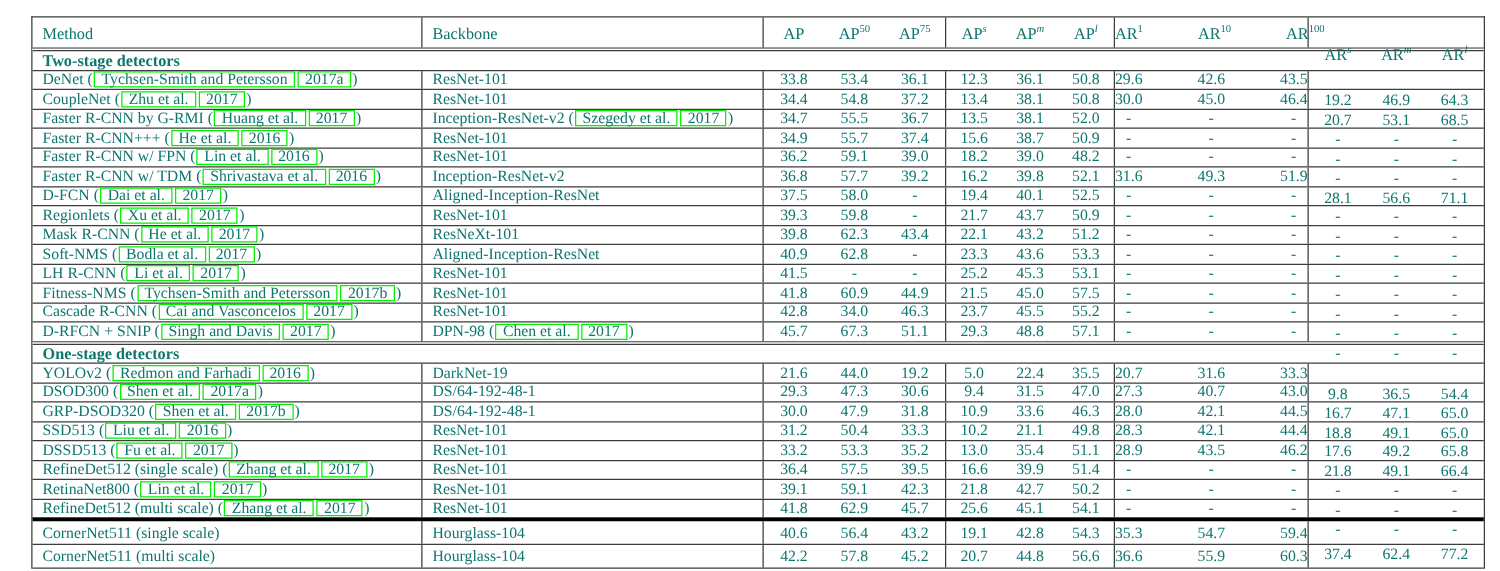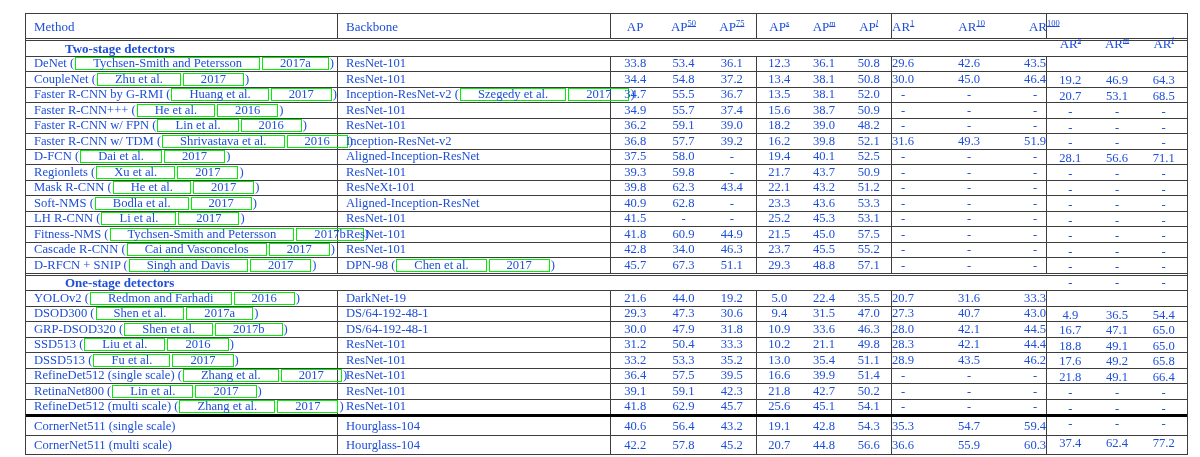--- a/index.html
+++ b/index.html
@@ -3,21 +3,21 @@
 <meta charset="utf-8">
 <style>
   * { box-sizing: border-box; margin: 0; padding: 0; }
   html,body { background: #ffffff; }
   .page {
     position: relative;
     width: 1200px;
     height: 457px;
     background: #ffffff;
     font-family: "Liberation Serif", "DejaVu Serif", serif;
-    color: #1d4ed8;
+    color: #0f766e;
     overflow: hidden;
   }
   .dtable {
     position: absolute;
     left: 25px;
     top: 13px;
     width: 1163px;
     border-top: 1px solid var(--rule, #3d3d3d);
     border-left: 1px solid var(--rule, #3d3d3d);
     border-right: 1px solid var(--rule, #3d3d3d);
@@ -37,33 +37,33 @@
   .cell { height: 100%; display: flex; align-items: center; }
   .c-method  { width: 312px; border-right: 1px solid var(--rule, #3d3d3d); padding-left: 8px; }
   .c-backbone{ width: 273px; border-right: 1px solid var(--rule, #3d3d3d); padding-left: 8px; }
   .grp { display: flex; height: 100%; border-right: 1px solid var(--rule, #3d3d3d); }
   .gw0 { width: 146px; }
   .gw1 { width: 135px; }
   .gw2 { width: 155px; gap: 44px; }
   .gw3 { flex: 1; border-right: none; margin-top: 34px; }
   .num { flex: 1; display: flex; align-items: center; justify-content: center; }
   .txt { white-space: nowrap; }
-  .sec { font-weight: bold; padding-left: 8px; font-size: 13px; margin-left: 31px; }
+  .sec { font-weight: bold; padding-left: 8px; font-size: 13px; }
   .secrow { }
   .dbl { height: 2px; border-bottom: 1px solid var(--rule, #3d3d3d); background: #ffffff; }
   .thick { height: 3px; margin-top: -1px; background: #000000; }
   .cite {
     display: inline-block;
     border: 1.5px solid var(--cite, #00f000);
-    padding: 0 17px;
+    padding: 0 5px;
     margin: 4px 1px;
     line-height: 11px;
     white-space: nowrap;
   }
-  sup { font-size: 8.5px; line-height: 0; vertical-align: super; text-decoration: underline; }
+  sup { font-size: 8.5px; line-height: 0; vertical-align: super; }
   sup.it { font-style: italic; }
 </style>
 </head>
 <body>
 
 <div class="page">
   <div class="dtable" id="dtable">
       <div class="row hdr">
         <div class="cell c-method">
           <span class="txt">Method</span>
@@ -887,21 +887,21 @@
           </div>
           <div class="num">
             <span class="txt">31.6</span>
           </div>
           <div class="num">
             <span class="txt">33.3</span>
           </div>
         </div>
         <div class="grp gw3">
           <div class="num">
-            <span class="txt">4.9</span>
+            <span class="txt">9.8</span>
           </div>
           <div class="num">
             <span class="txt">36.5</span>
           </div>
           <div class="num">
             <span class="txt">54.4</span>
           </div>
         </div>
       </div>
       <div class="row">

